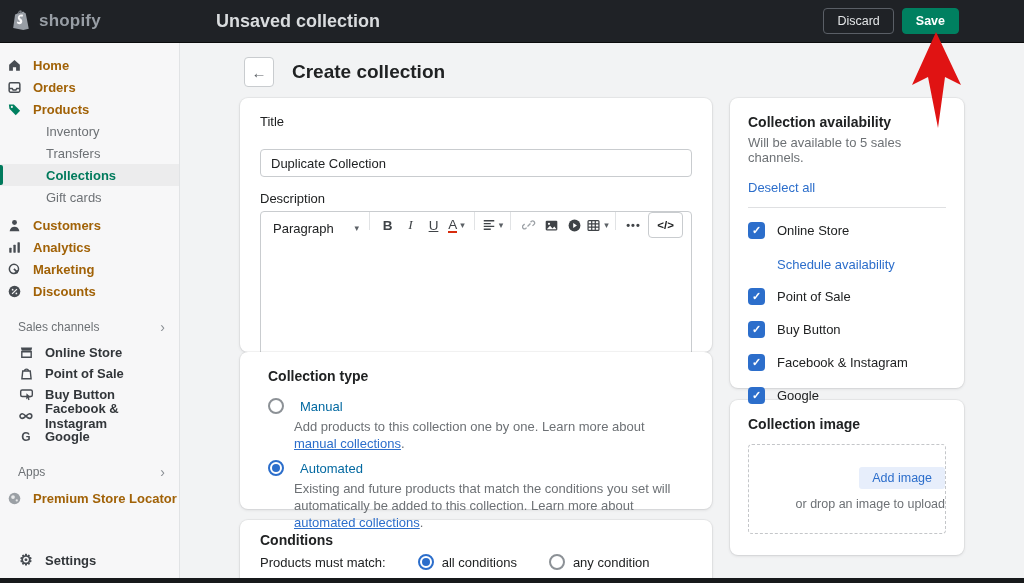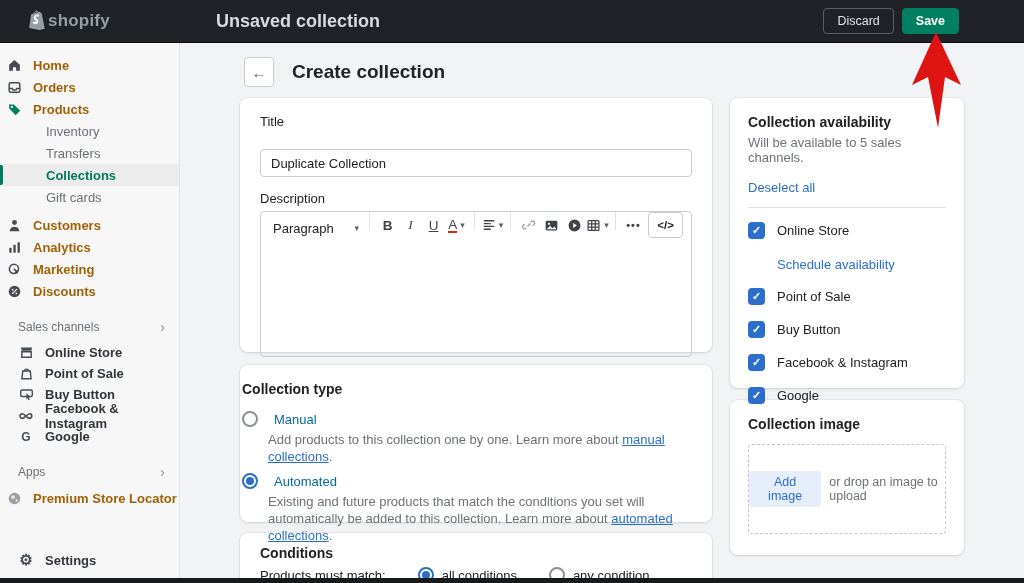--- a/index.html
+++ b/index.html
@@ -3,21 +3,21 @@
 <meta charset="utf-8">
 <style>
   * { box-sizing: border-box; margin: 0; padding: 0; }
   html, body { width: 1024px; height: 583px; overflow: hidden;
     font-family: "Liberation Sans", sans-serif; background: #f2f3f4; position: relative; }
 
   
   .topbar { position: absolute; top: 0; left: 0; right: 0; height: 42px;
     background: #1f2226; display: flex; align-items: center; z-index: 10;
     box-shadow: 0 1px 0 #0b0c0d; }
-  .logo { width: 180px; display: flex; align-items: center; padding-left: 28px; }
+  .logo { width: 180px; display: flex; align-items: center; padding-left: 12px; gap: 7px; }
   .logo-text { color: #989ea5; font-size: 17px; font-weight: 700; letter-spacing: .2px; }
   .topbar-title { color: #d9dcde; font-size: 18px; font-weight: 700; margin-left: 36px; }
   .topbar-actions { margin-left: auto; margin-right: 65px; display: flex; gap: 8px; }
   .btn-discard { background: transparent; border: 1px solid #5a5f66; color: #e3e5e7;
     font-size: 12.5px; padding: 5px 13px; border-radius: 4px; font-family: inherit; }
   .btn-save { background: #008060; border: 1px solid #008060; color: #fff; font-weight: 700;
     font-size: 12.5px; padding: 5px 13px; border-radius: 4px; font-family: inherit; }
 
   
   .sidebar { position: absolute; top: 42px; left: 0; width: 180px; bottom: 0;
@@ -82,21 +82,21 @@
   .tb-underline { text-decoration: underline; }
   .tb-color .A { border-bottom: 2px solid #d72c0d; line-height: 13px; }
   .tb-disabled { color: #9ca1a6; }
   .tb-more { letter-spacing: 1px; font-size: 11px; font-weight: 700; }
   .tb-code { margin-left: auto; border: 1px solid #c9cccf; border-radius: 4px; height: 26px;
     padding: 0 8px; font-size: 11.5px; font-weight: 700; color: #202223; cursor: pointer;
     display: inline-flex; align-items: center; }
   .editor-body { height: 112px; }
 
   
-  .card-type { margin-top: 13px; height: 157px; padding: 16px 2px; }
+  .card-type { height: 157px; padding: 16px 28px; }
   .card-heading { font-size: 14px; font-weight: 700; color: #202223; }
   .radio-row { display: flex; align-items: center; gap: 16px; font-size: 13px;
     color: #0369a1; cursor: pointer; }
   .mt14 { margin-top: 14px; } .mt8 { margin-top: 8px; }
   .radio { width: 16px; height: 16px; border: 2px solid #8c9196; border-radius: 50%;
     flex: 0 0 16px; position: relative; background: #fff; }
   .radio.checked { border-color: #2c6ecb; }
   .radio.checked::after { content: ''; position: absolute; inset: 2px; background: #2c6ecb;
     border-radius: 50%; }
   .radio-desc { margin: 4px 0 0 26px; font-size: 13px; color: #6d7175; line-height: 17px; }
@@ -118,21 +118,21 @@
   .chan-row { display: flex; align-items: center; gap: 12px; margin-bottom: 16px;
     font-size: 13px; color: #202223; }
   .checkbox { width: 17px; height: 17px; background: #2c6ecb; border-radius: 4px;
     color: #fff; display: flex; align-items: center; justify-content: center;
     font-size: 11px; font-weight: 700; flex: 0 0 17px; cursor: pointer; }
   .schedule { margin: -8px 0 16px 29px; }
 
   
   .card-image { margin-top: 12px; height: 155px; padding: 16px 18px; }
   .dropzone { border: 1px dashed #c4c6c9; border-radius: 4px; height: 90px; margin-top: 12px;
-    display: flex; flex-direction: row; align-items: center; justify-content: center;
+    display: flex; flex-direction: column; align-items: flex-end; justify-content: center;
     gap: 8px; }
   .add-image-btn { background: #e7eefb; color: #2c6ecb; font-size: 12.5px; padding: 4px 13px;
     border-radius: 3px; border: none; font-family: inherit; cursor: pointer; }
   .drop-text { font-size: 12.5px; color: #6d7175; }
 
   
   .arrow-overlay { position: absolute; left: 0; top: 0; z-index: 50; pointer-events: none; }
   .bottom-strip { position: absolute; left: 0; right: 0; bottom: 0; height: 5px;
     background: #17191b; z-index: 60; }
 

